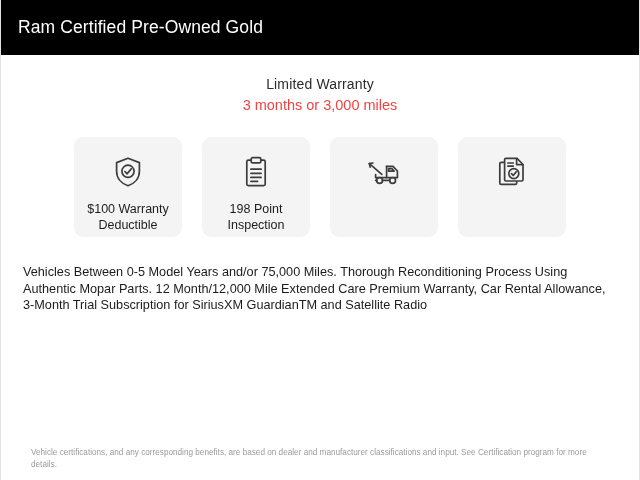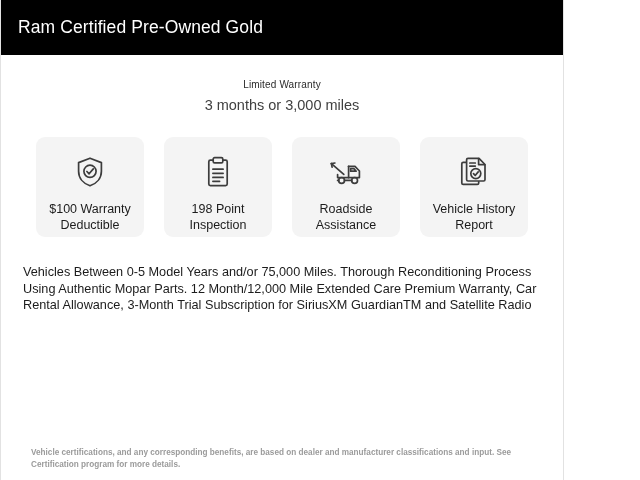--- a/index.html
+++ b/index.html
@@ -9,21 +9,21 @@
   body {
     width: 640px;
     height: 480px;
     background: #ffffff;
     font-family: "Liberation Sans", sans-serif;
     color: #1c1c1c;
     overflow: hidden;
     position: relative;
   }
   .page {
-    width: 564px;
+    width: 640px;
     height: 480px;
     box-sizing: border-box;
     border-left: 1px solid #e2e2e2;
     border-right: 1px solid #e2e2e2;
     background: #ffffff;
     display: flex;
     flex-direction: column;
     position: relative;
   }
 
@@ -43,28 +43,28 @@
     padding-left: 17px;
   }
 
   
   .warranty {
     text-align: center;
     margin-top: 23px;
     flex: 0 0 auto;
   }
   .warranty-label {
-    font-size: 10px;
+    font-size: 14px;
     color: #2b2b2b;
     letter-spacing: 0.15px;
     line-height: 13px;
   }
   .warranty-value {
     font-size: 14.5px;
-    color: #404040;
+    color: #ef4444;
     margin-top: 5px;
     line-height: 19px;
   }
 
   
   .cards {
     display: flex;
     justify-content: center;
     gap: 20px;
     margin-top: 22px;
@@ -115,21 +115,20 @@
     position: absolute;
     left: 0;
     right: 0;
     bottom: 10px;
     padding: 0 30px 0 30px;
   }
   .footer-text {
     font-size: 8.2px;
     line-height: 11.5px;
     color: #9b9b9b;
-    font-weight: bold;
   }
 </style>
 </head>
 <body>
 
 <div class="page">
 
   <div class="header">
     <div class="header-title">Ram Certified Pre-Owned Gold</div>
   </div>
@@ -179,42 +178,38 @@
           <path d="M20.6 11.3 H27.0 L31.4 16.0 V22.6 H9.6 V19.6"></path>
           <path d="M20.6 11.3 V22.6"></path>
           <path d="M22.6 13.6 H25.9 L28.2 16.2 H22.6 Z"></path>
 
           <circle cx="13.6" cy="25.4" r="2.9"></circle>
           <circle cx="26.6" cy="25.4" r="2.9"></circle>
           <path d="M16.5 25.4 H23.7"></path>
           <path d="M9.6 25.4 H10.7"></path>
         </svg>
       </div>
-      <div class="card-label">Roadside
-Assistance</div>
     </div>
 
     <div class="card">
       <div class="card-icon">
         <svg width="34" height="34" viewBox="0 0 34 34" fill="none" stroke="#3c3c3c" stroke-width="1.7" stroke-linecap="round" stroke-linejoin="round">
 
           <path d="M8.6 7.4 H6.2 C5.4 7.4 4.8 8.0 4.8 8.8 V28.0 C4.8 28.8 5.4 29.4 6.2 29.4 H20.3 C21.1 29.4 21.7 28.8 21.7 28.0 V26.8"></path>
 
           <path d="M11.0 3.4 H22.0 L28.0 9.5 V24.6 C28.0 25.4 27.4 26.0 26.6 26.0 H11.0 C10.2 26.0 9.6 25.4 9.6 24.6 V4.8 C9.6 4.0 10.2 3.4 11.0 3.4 Z"></path>
           <path d="M21.6 3.6 V9.6 H27.7"></path>
 
           <path d="M12.8 8.0 H18.3"></path>
           <path d="M12.8 11.1 H18.3"></path>
 
           <circle cx="18.8" cy="18.6" r="5.0"></circle>
           <path d="M16.5 18.7 L18.2 20.5 L21.2 16.9"></path>
         </svg>
       </div>
-      <div class="card-label">Vehicle History
-Report</div>
     </div>
 
   </div>
 
   <div class="description">Vehicles Between 0-5 Model Years and/or 75,000 Miles. Thorough Reconditioning Process Using Authentic Mopar Parts. 12 Month/12,000 Mile Extended Care Premium Warranty, Car Rental Allowance, 3-Month Trial Subscription for SiriusXM GuardianTM and Satellite Radio</div>
 
   <div class="footer">
     <div class="footer-text">Vehicle certifications, and any corresponding benefits, are based on dealer and manufacturer classifications and input. See Certification program for more details.</div>
   </div>
 

